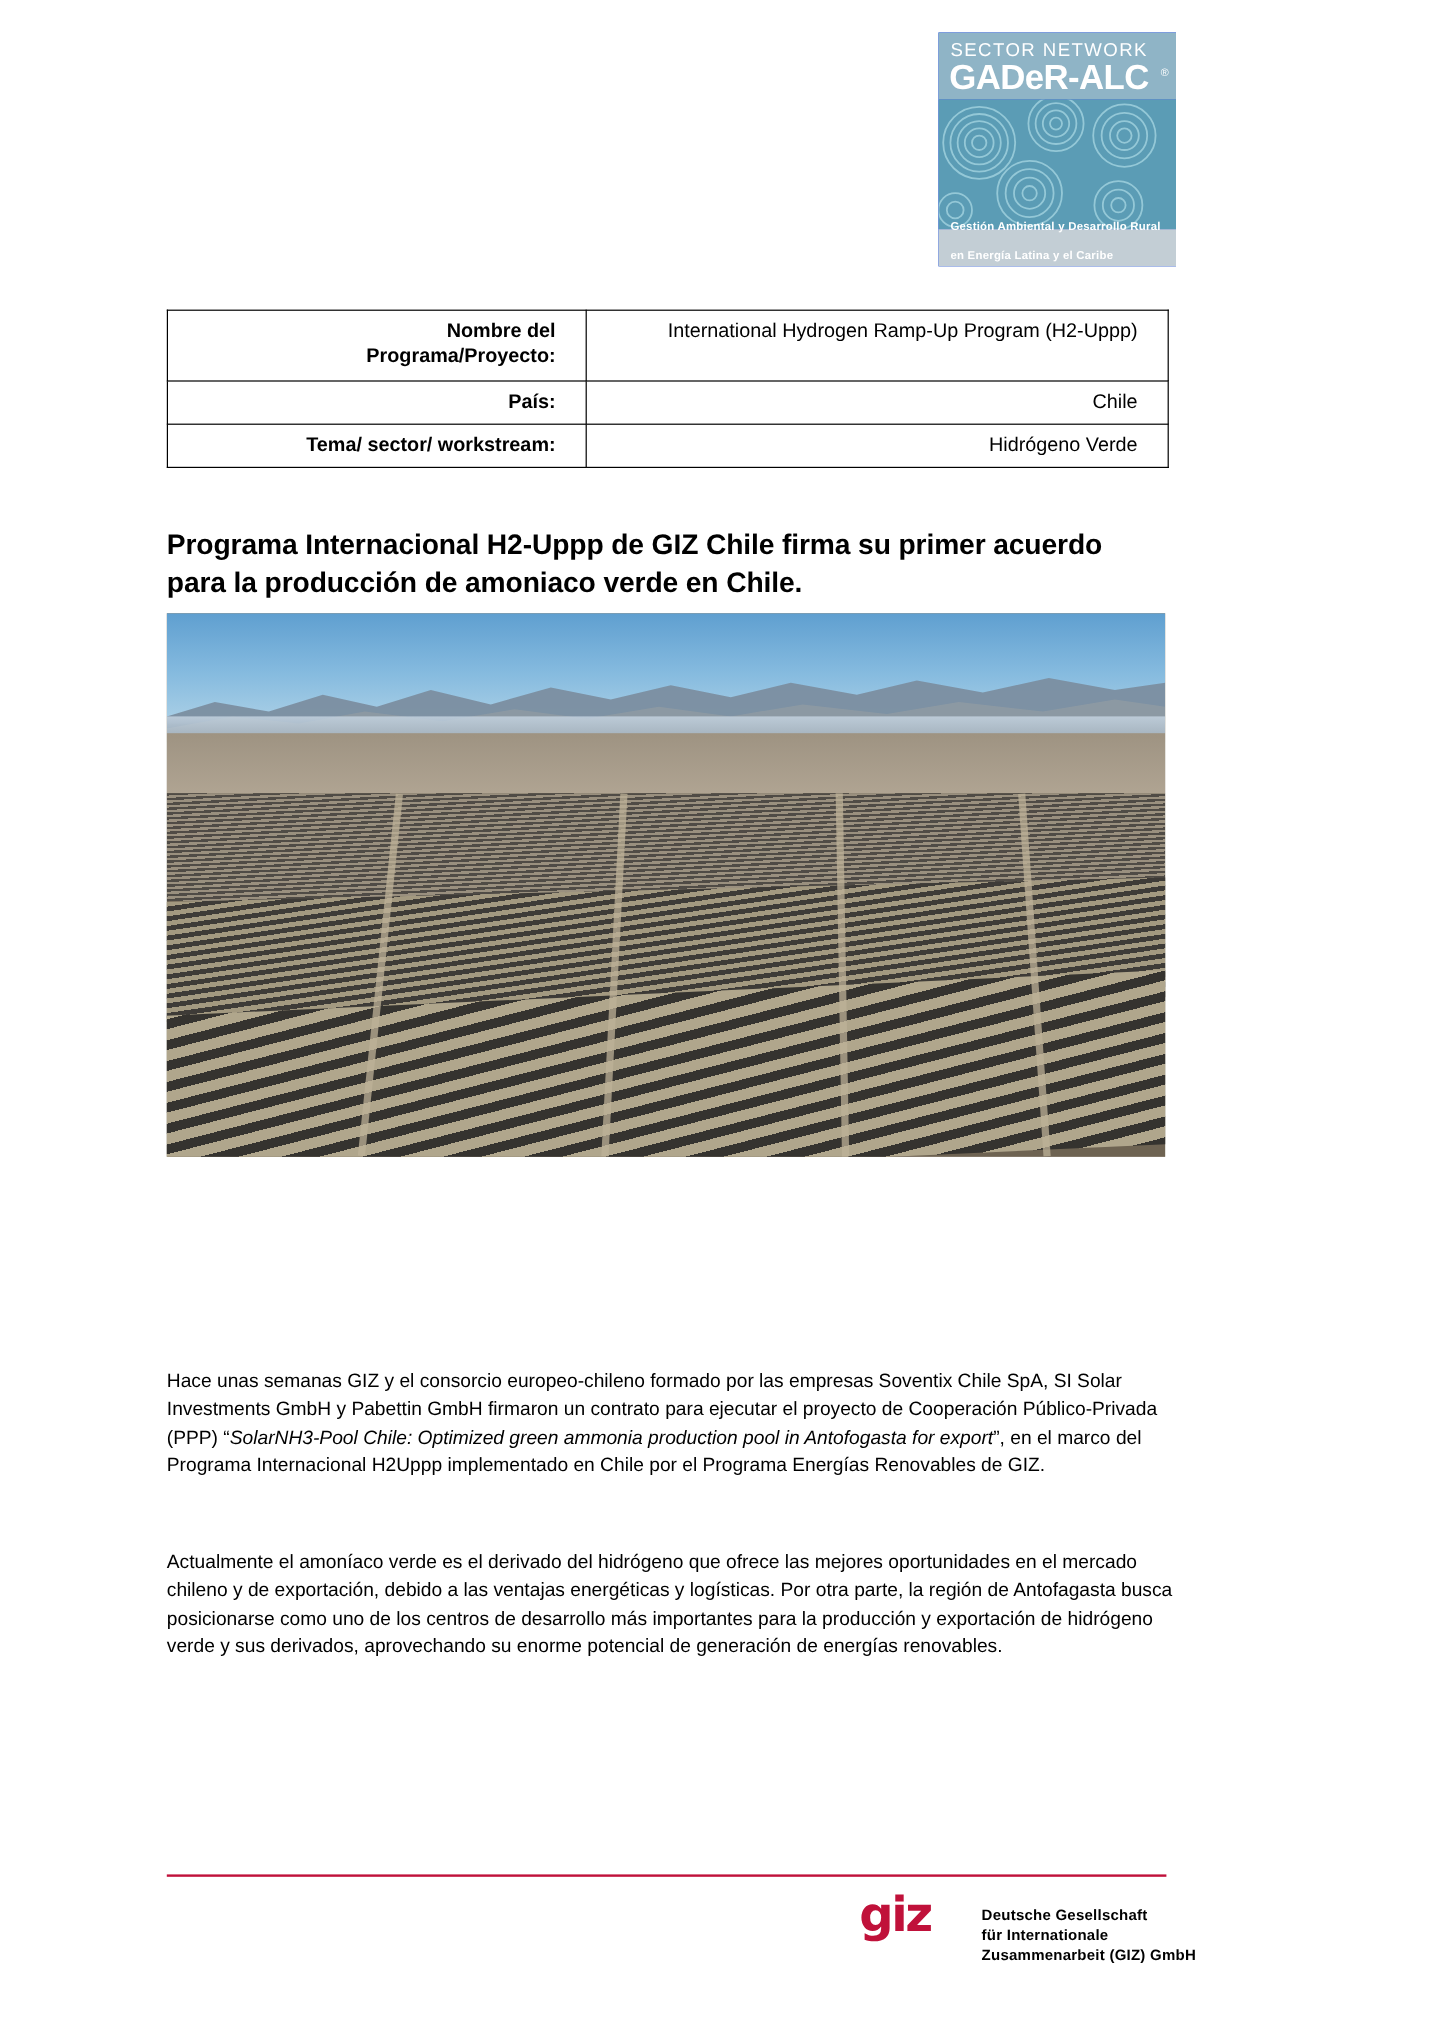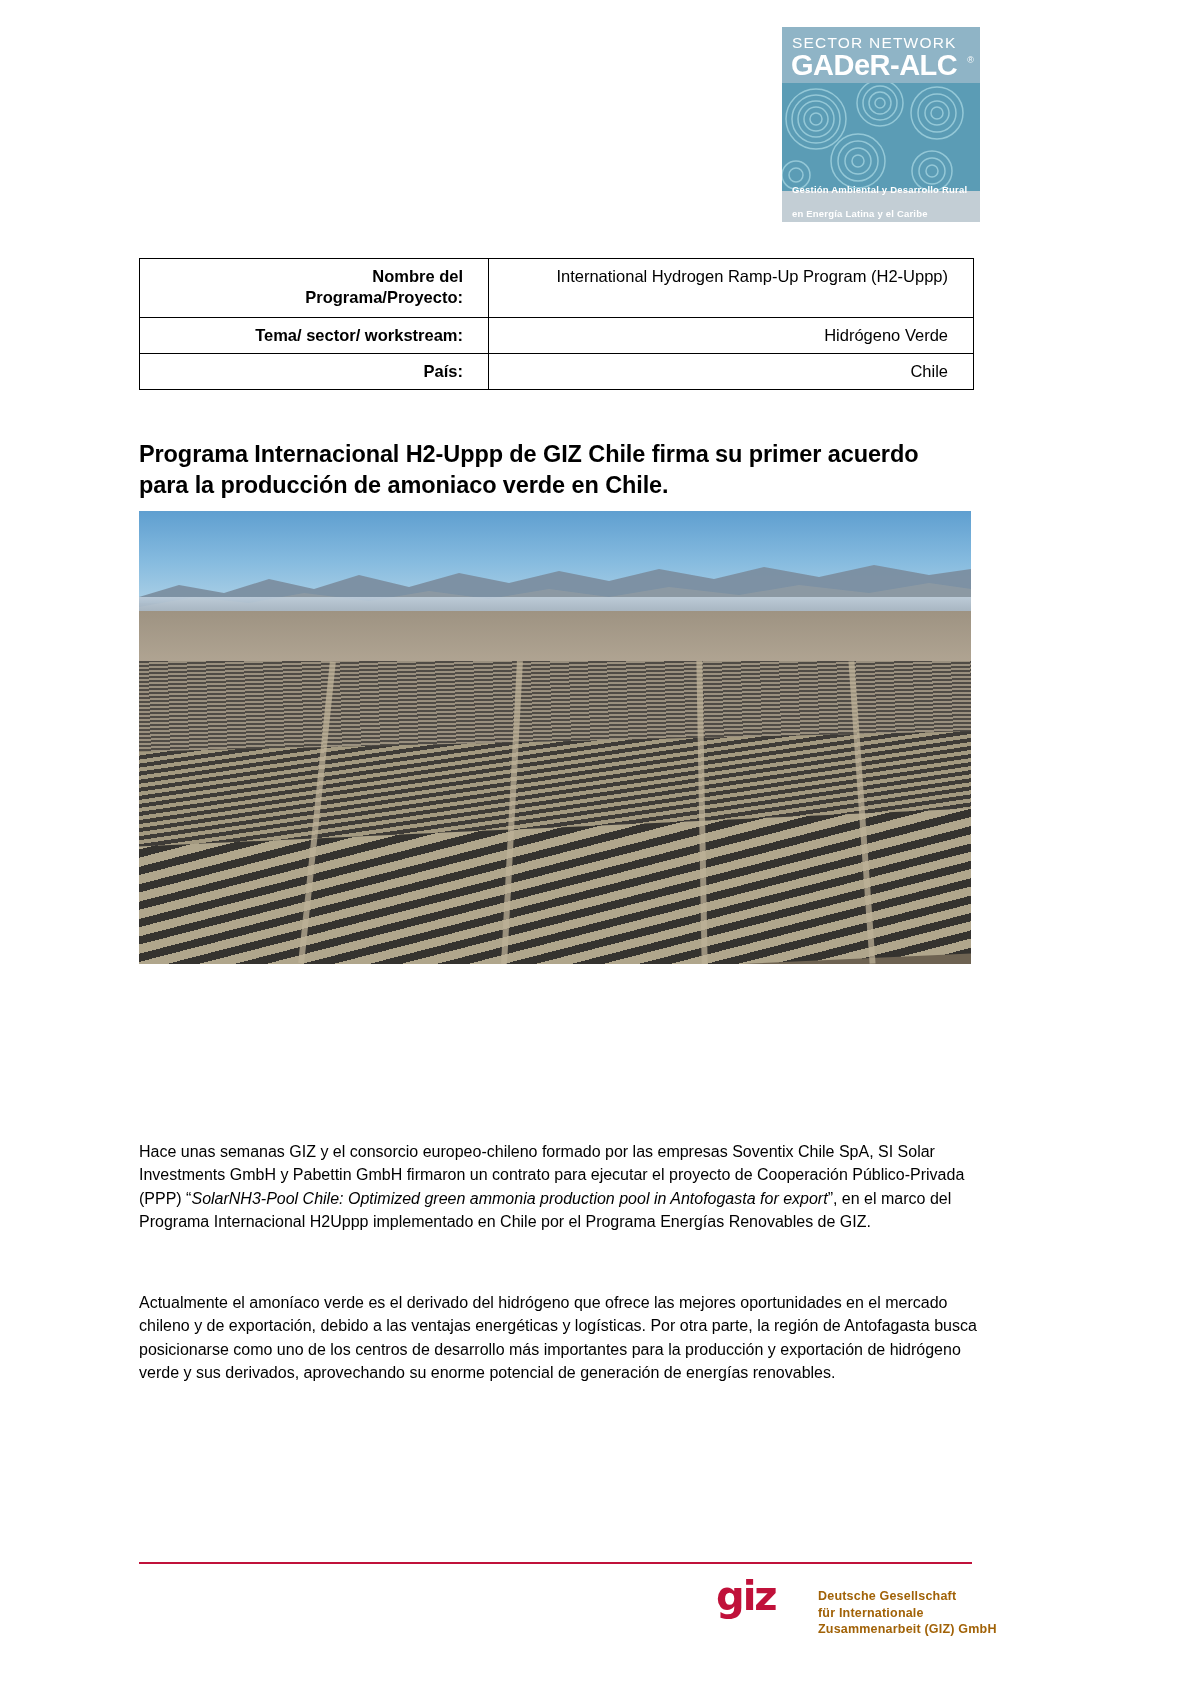--- a/index.html
+++ b/index.html
@@ -240,21 +240,21 @@
     letter-spacing: -2px;
     font-family: "DejaVu Sans", sans-serif;
     line-height: 1;
   }
   .giz-text {
     position: absolute;
     left: 102px;
     top: 6px;
     font-size: 12.5px;
     font-weight: bold;
-    color: #a16207;
+    color: #000000;
     line-height: 1.33;
     letter-spacing: 0.2px;
     white-space: nowrap;
   }
 </style>
 </head>
 <body>
 
 <div class="page">
 
@@ -299,26 +299,26 @@
   <table class="info-table">
     <tbody>
       <tr class="tall">
         <td class="label">
           <div>Nombre del</div>
           <div>Programa/Proyecto:</div>
         </td>
         <td class="value">International Hydrogen Ramp-Up Program (H2-Uppp)</td>
       </tr>
       <tr>
+        <td class="label">País:</td>
+        <td class="value">Chile</td>
+      </tr>
+      <tr>
         <td class="label">Tema/ sector/ workstream:</td>
         <td class="value">Hidrógeno Verde</td>
-      </tr>
-      <tr>
-        <td class="label">País:</td>
-        <td class="value">Chile</td>
       </tr>
     </tbody>
   </table>
 
   <h1 class="headline">Programa Internacional H2-Uppp de GIZ Chile firma su primer acuerdo para la producción de amoniaco verde en Chile.</h1>
 
   <div class="photo">
     <div class="sky"></div>
     <svg class="mountains" viewBox="0 0 832 56" preserveAspectRatio="none">
       <polygon points="0,56 0,34 40,22 85,30 130,16 175,26 220,12 270,24 320,10 370,20 420,8 470,18 520,6 575,16 625,4 680,14 735,2 790,12 832,6 832,56" fill="#7b8ea0" opacity="0.95"></polygon>

